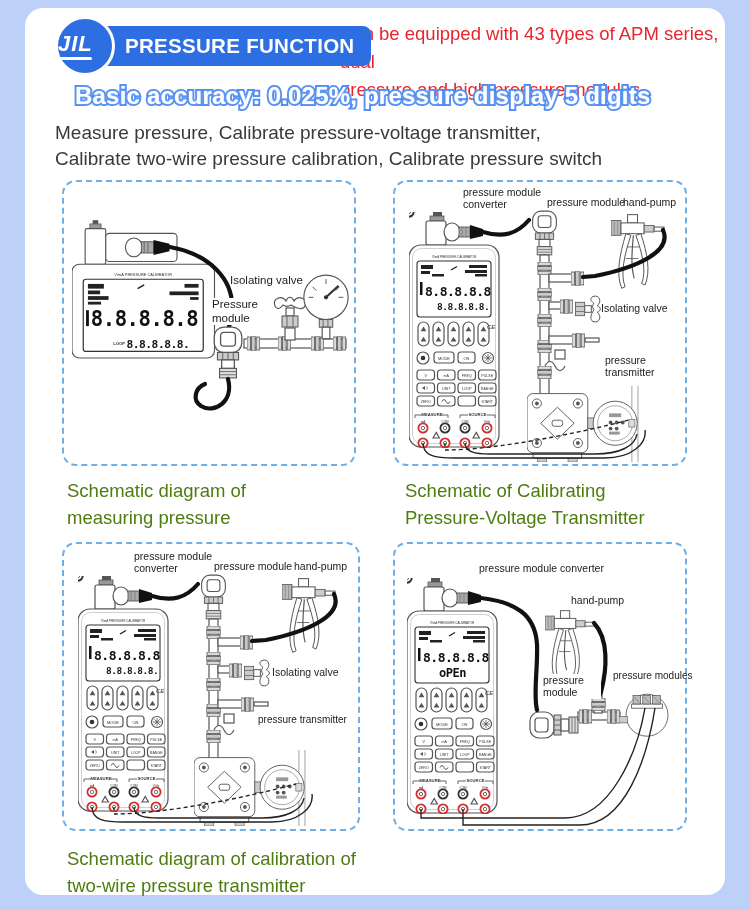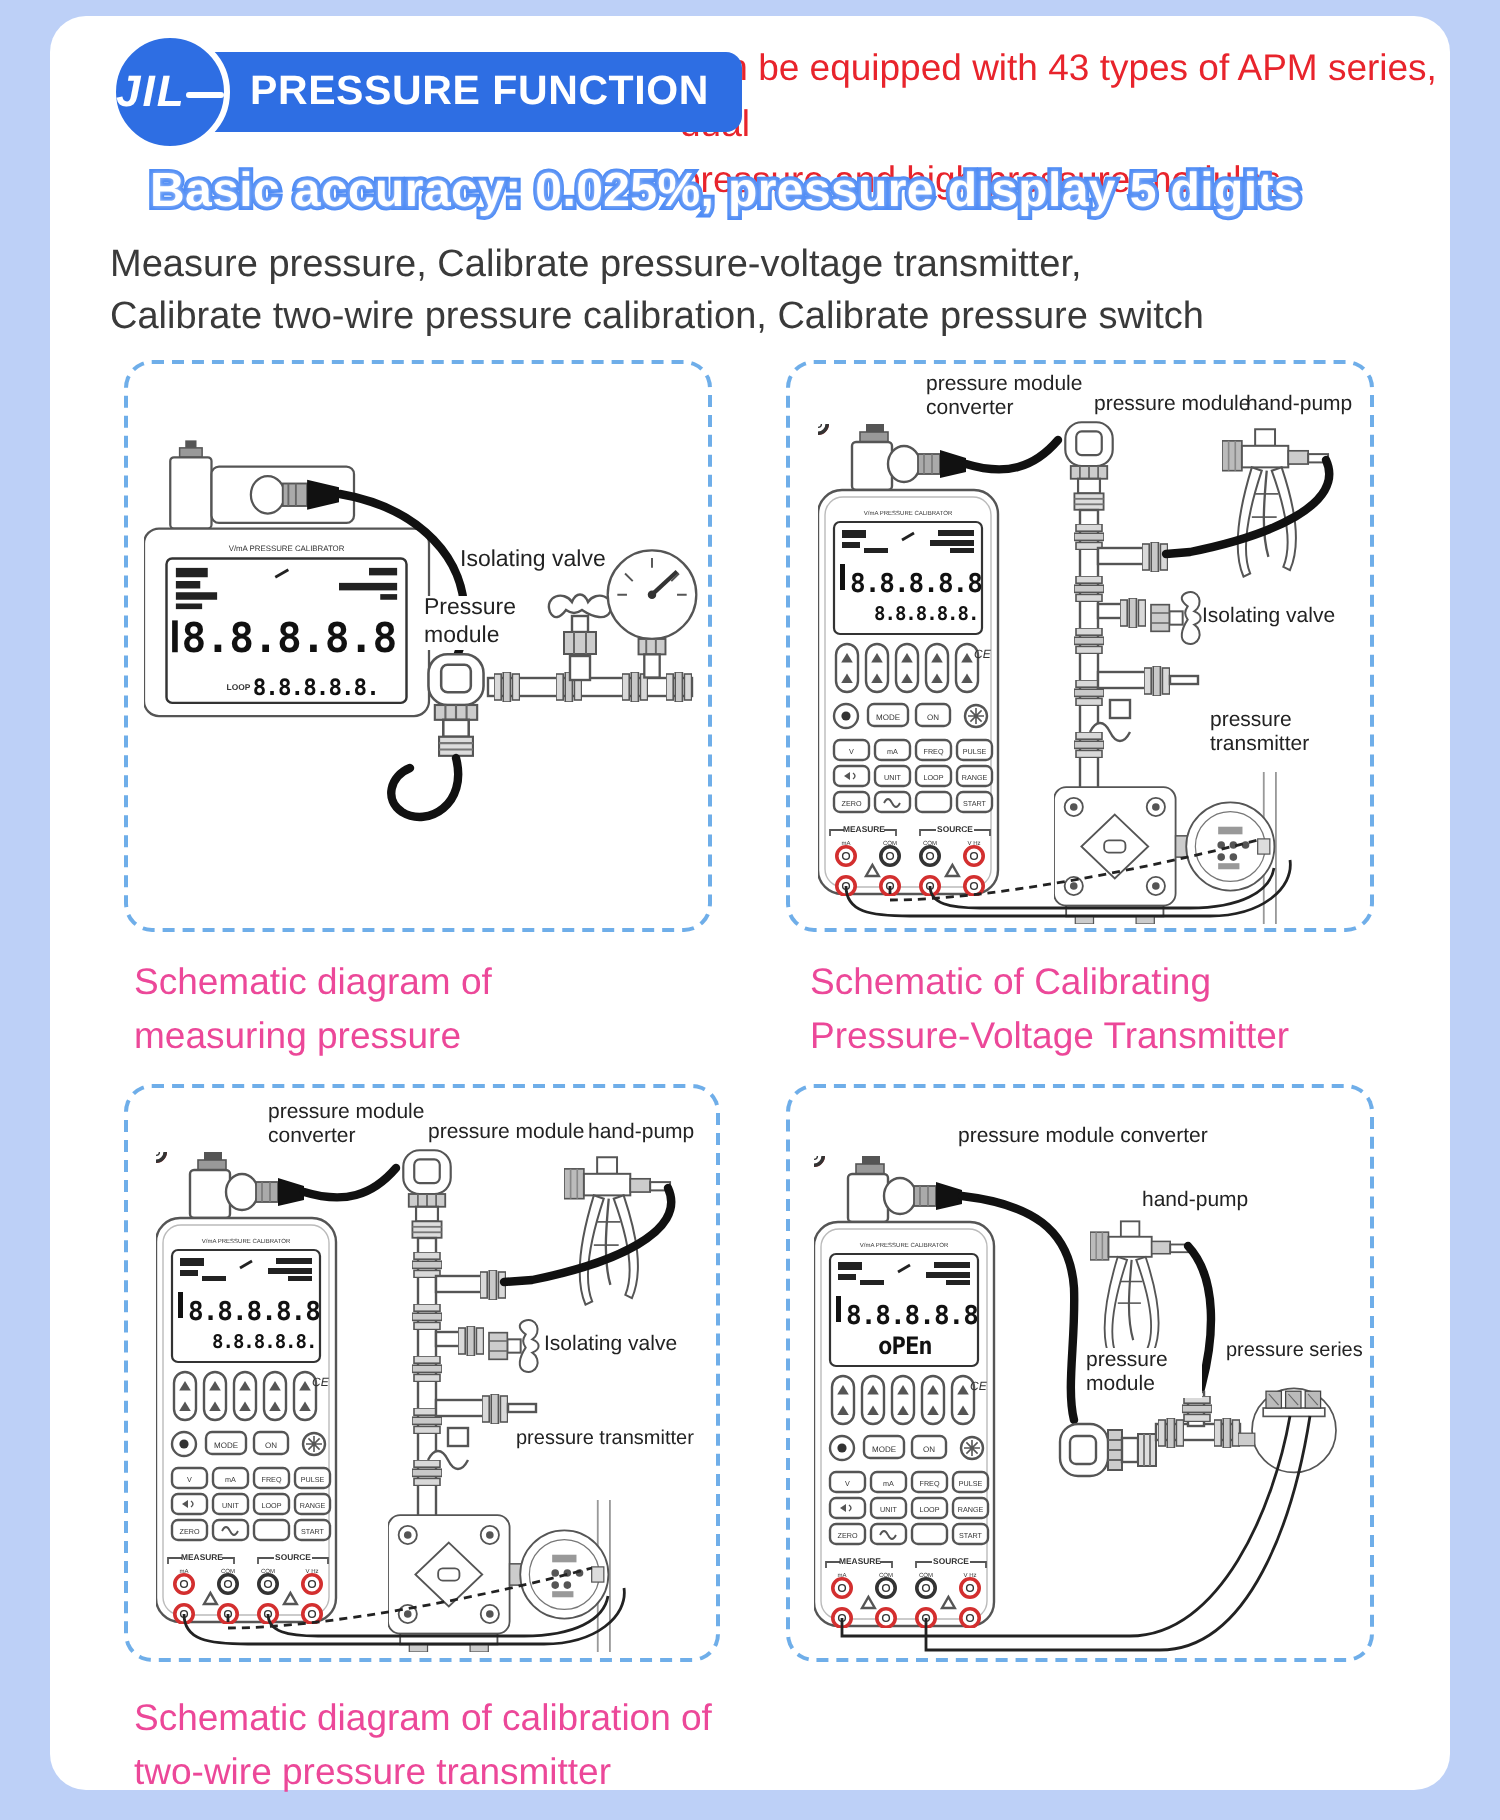--- a/index.html
+++ b/index.html
@@ -10,21 +10,21 @@
     overflow:hidden;
   }
   .card{
     position:absolute;left:25px;top:8px;width:700px;height:887px;
     background:#ffffff;border-radius:18px;
   }
   
   .logo-wrap{position:absolute;left:30px;top:8px;display:flex;align-items:center;}
   .logo-circle{
     width:54px;height:54px;border-radius:50%;background:#2e6ee3;border:3px solid #fff;
-    display:flex;flex-direction:row;align-items:center;justify-content:center;
+    display:flex;flex-direction:column;justify-content:center;
     position:relative;z-index:2;
   }
   .logo-circle .jil{color:#fff;font-weight:bold;font-style:italic;font-size:22px;letter-spacing:1px;line-height:1;}
   .logo-circle .jil-bar{width:34px;height:3px;background:#fff;border-radius:2px;margin-top:2px;}
   .logo-pill{
     margin-left:-18px;height:40px;background:#2e6ee3;border-radius:8px;
     display:flex;align-items:center;padding:0 17px 0 28px;z-index:1;
     color:#fff;font-weight:bold;font-size:20.5px;letter-spacing:0.3px;white-space:nowrap;
   }
   .note{position:absolute;left:315px;top:12px;color:#e8242c;font-size:18.5px;line-height:1.5;}
@@ -34,21 +34,21 @@
     -webkit-text-stroke:4px #4e8bf5;paint-order:stroke fill;
     text-shadow:0 0 2px #a9c6f8;
     padding-left:20px;
   }
   .desc{position:absolute;left:30px;top:112px;font-size:19px;color:#3a3a3a;line-height:1.38;white-space:nowrap;}
   
   .panel{position:absolute;border:2px dashed #6faee9;border-radius:14px;background:#fff;}
   .panel svg{position:absolute;left:0;top:0;}
   .dlabel{position:absolute;font-size:10.5px;color:#222;line-height:1.18;}
   .dlabel.big{font-size:11.5px;}
-  .caption{position:absolute;font-size:18.5px;color:#ec4899;line-height:1.45;}
+  .caption{position:absolute;font-size:18.5px;color:#4d7c0f;line-height:1.45;}
   .nowrap{white-space:nowrap;}
   
   .ln{fill:#fff;stroke:#555;stroke-width:1.2;}
   .pipe{fill:#fff;stroke:#555;stroke-width:1.2;}
   .cable{fill:none;stroke:#111;stroke-width:4.2;stroke-linecap:round;}
   .wire{fill:none;stroke:#222;stroke-width:1.4;}
   .wired{fill:none;stroke:#222;stroke-width:1.4;stroke-dasharray:4 3;}
   .seg{font-family:"DejaVu Sans Mono",monospace;font-weight:bold;fill:#111;letter-spacing:-0.5px;}
   .t{fill:#333;font-family:"Liberation Sans",sans-serif;}
 </style>
@@ -408,18 +408,18 @@
       <use href="#sym-hfit" x="212" y="165" width="13" height="15"></use>
       <rect class="pipe" x="199" y="152" width="8" height="17"></rect>
       <use href="#sym-vfit" x="196" y="154" width="15" height="13"></use>
       <use href="#sym-pswitch" x="224" y="139" width="56" height="56"></use>
       <path class="wire" d="M26,265 L26,274 L170,274 C215,274 242,210 250,164"></path>
       <path class="wire" d="M68,265 L68,281 L185,281 C230,281 252,215 260,164"></path>
     </svg>
     <div class="dlabel nowrap" style="left:84px;top:18px">pressure module converter</div>
     <div class="dlabel nowrap" style="left:176px;top:50px">hand-pump</div>
     <div class="dlabel" style="left:148px;top:130px;width:58px;background:#fff">pressure module</div>
-    <div class="dlabel nowrap" style="left:218px;top:126px;font-size:10px">pressure series</div>
+    <div class="dlabel nowrap" style="left:218px;top:126px;font-size:10px">pressure modules</div>
   </div>
 
   <div class="caption" style="left:42px;top:838px;width:300px">Schematic diagram of calibration of two-wire pressure transmitter</div>
 
 </div>
 
 </body></html>

